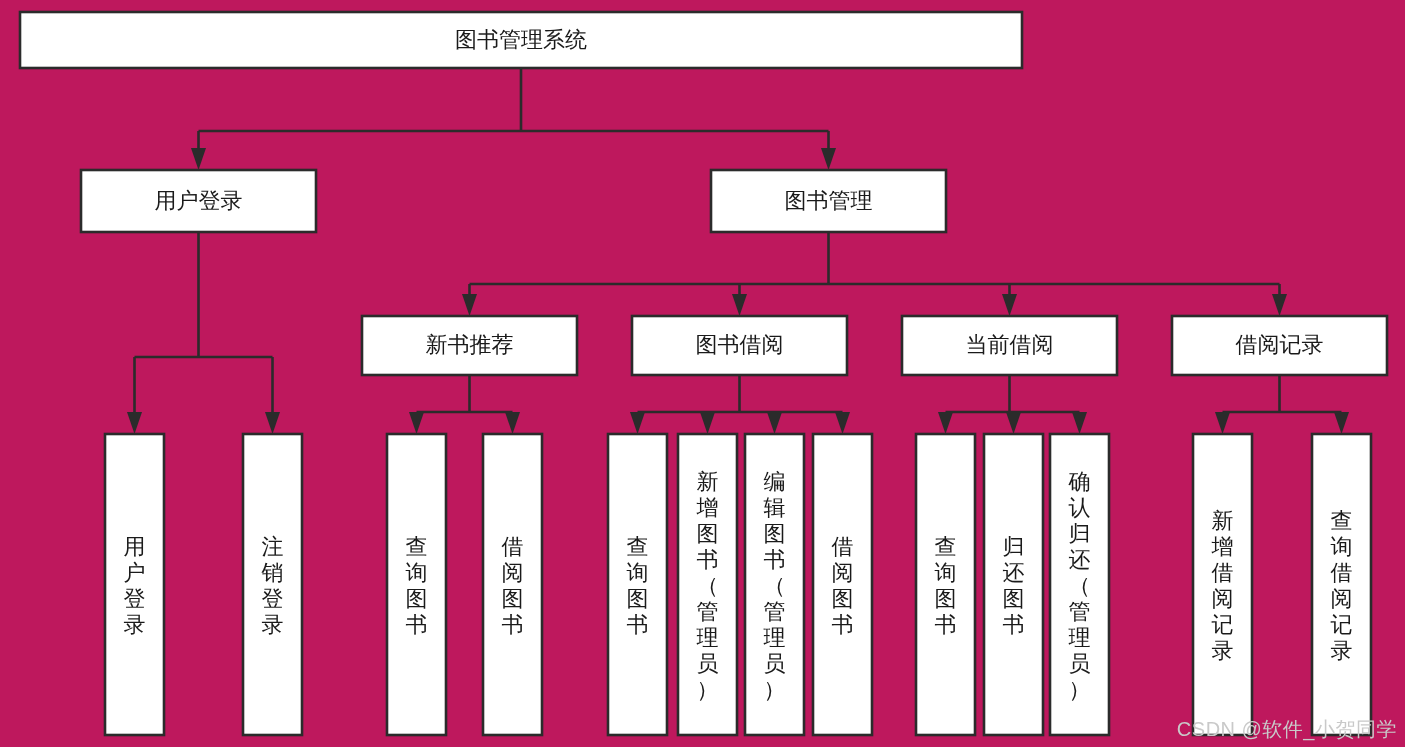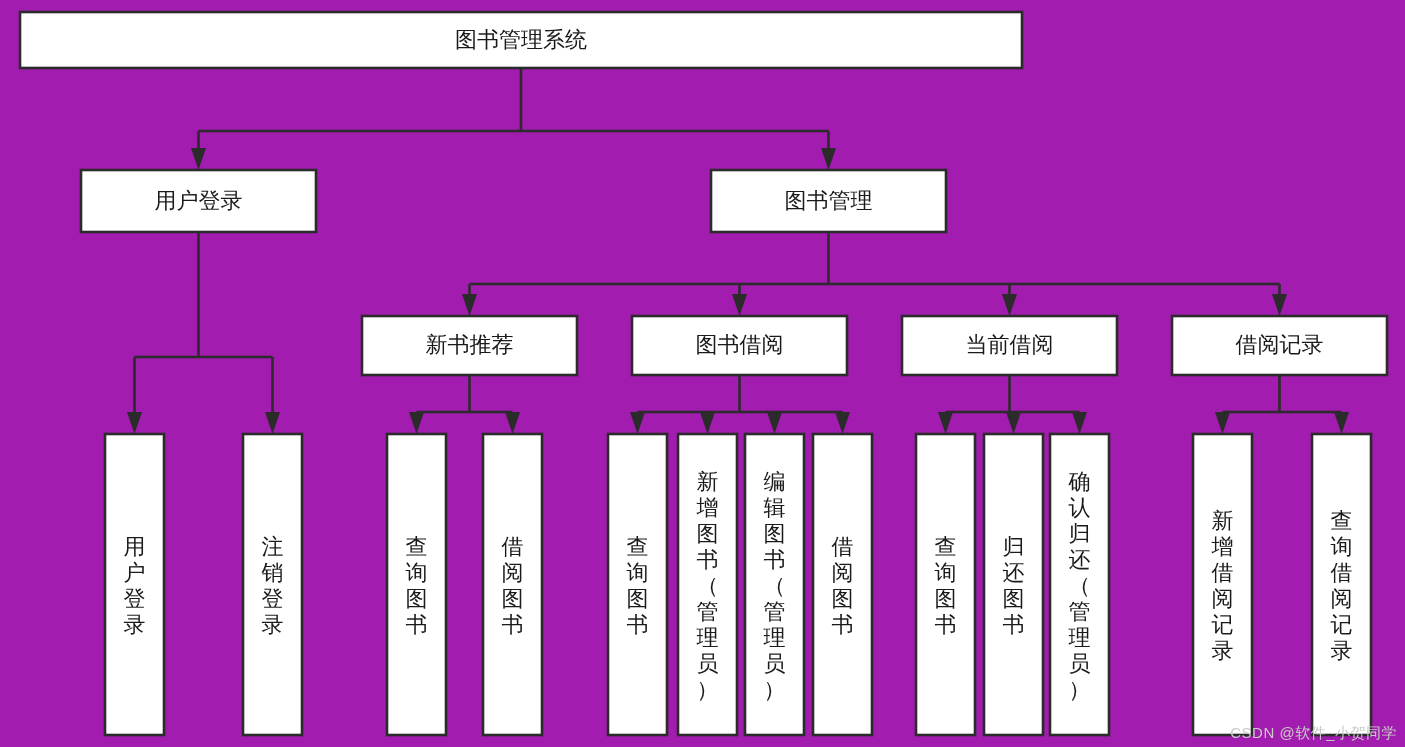--- a/index.html
+++ b/index.html
@@ -10,21 +10,21 @@
   body {
     width: 1405px;
     height: 747px;
     font-family: "Liberation Sans", "DejaVu Sans", sans-serif;
     overflow: hidden;
   }
   #diagram-root {
     position: relative;
     width: 1405px;
     height: 747px;
-    background: #a21caf;
+    background: #be185d;
   }
   svg.canvas {
     position: absolute;
     left: 0;
     top: 0;
     width: 1405px;
     height: 747px;
     display: block;
   }
   .node-rect {
@@ -47,21 +47,21 @@
     font-size: 22px;
     fill: #1a1a1a;
     text-anchor: middle;
     dominant-baseline: middle;
   }
   .watermark {
     position: absolute;
     right: 8px;
     bottom: 4px;
     font-family: "Liberation Sans", "DejaVu Sans", sans-serif;
-    font-size: 15px;
+    font-size: 20px;
     color: #c9c9c9;
     letter-spacing: 0.5px;
     white-space: nowrap;
     user-select: none;
   }
 </style>
 </head>
 <body>
 
 <div id="diagram-root">

